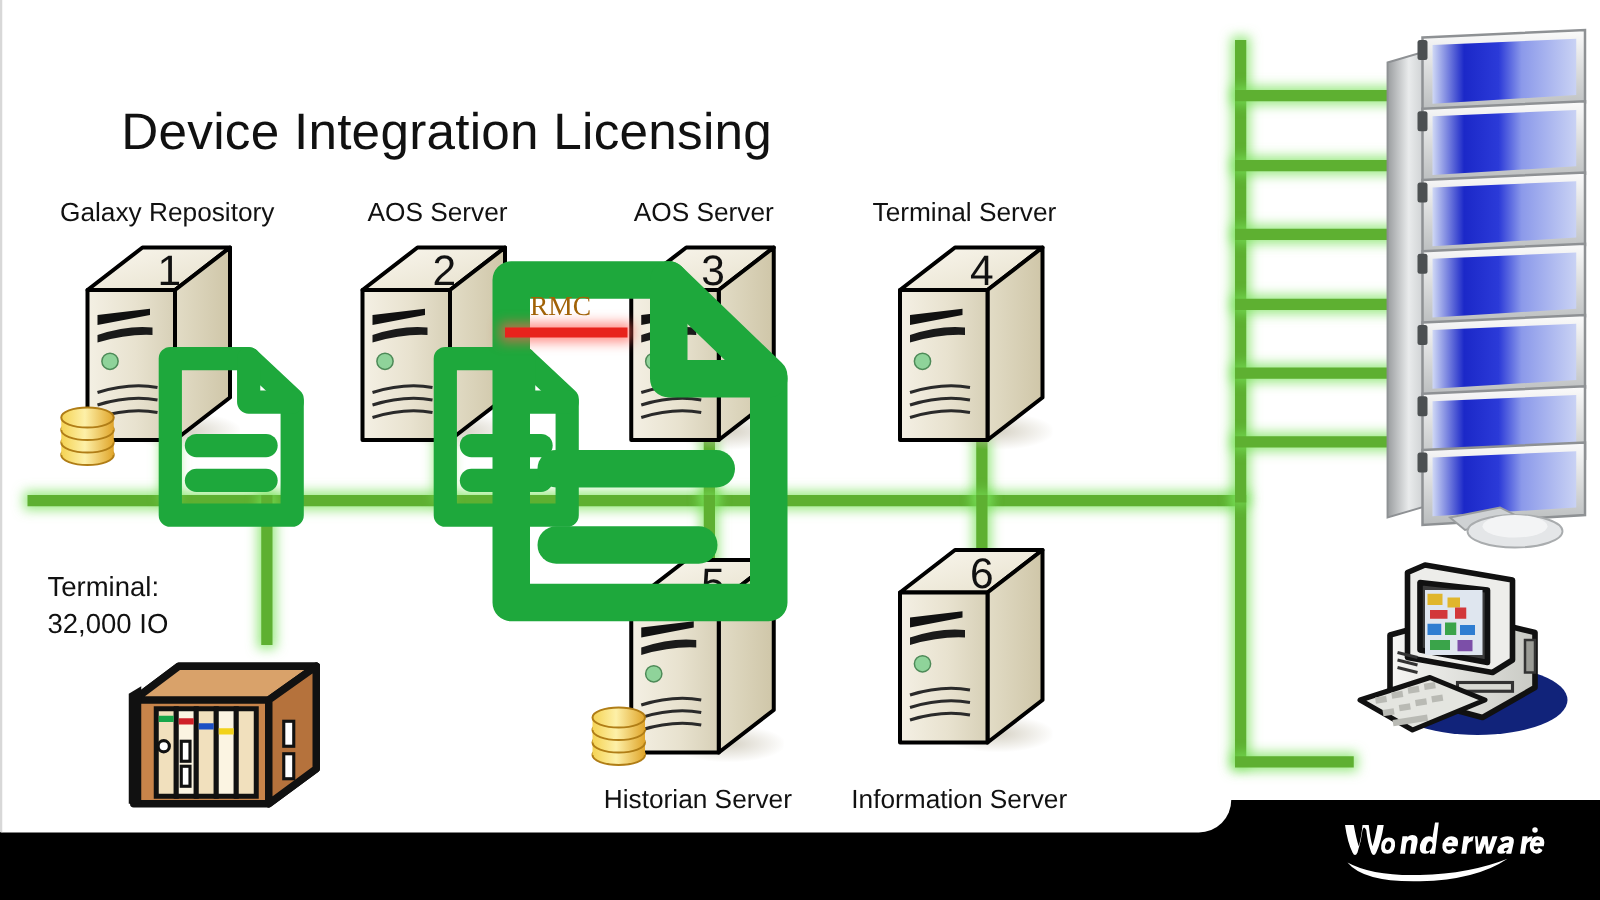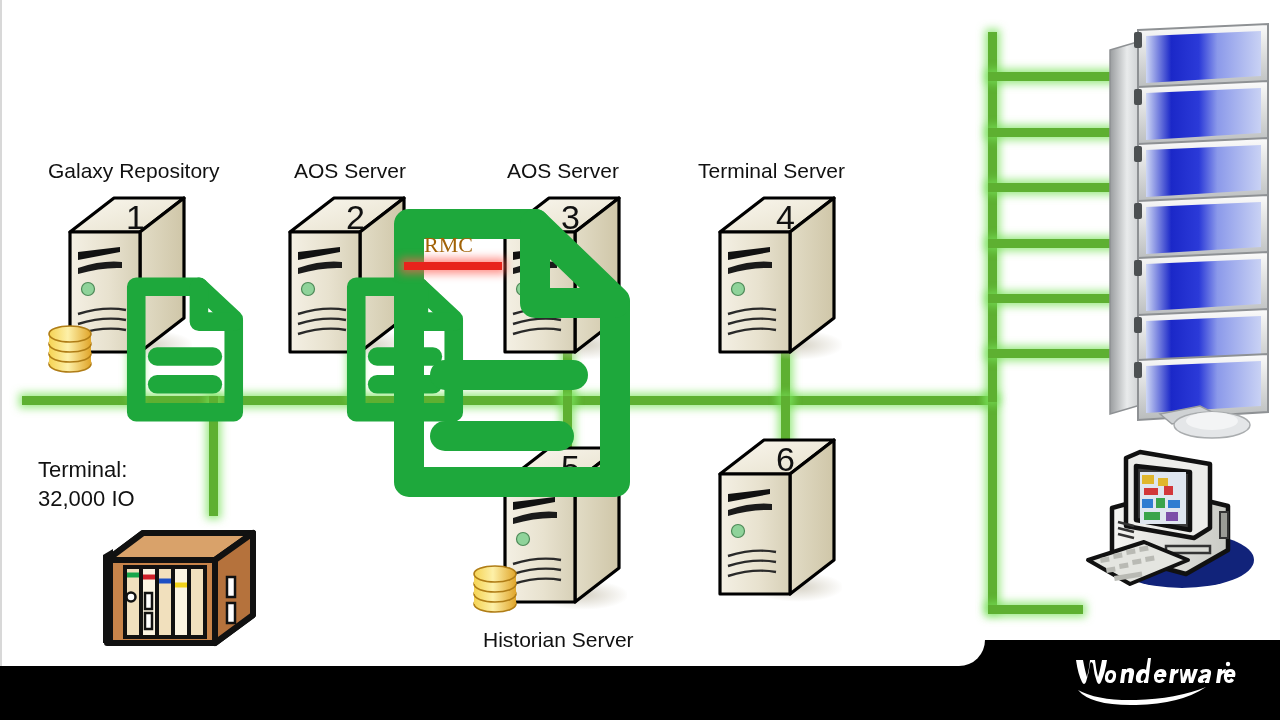--- a/index.html
+++ b/index.html
@@ -74,20 +74,21 @@
   <div class="gline h" style="left:988px;top:605px;width:95px;"></div>
 
   <div class="gline v" style="left:988px;top:32px;height:370px;"></div>
   <div class="gline h" style="left:988px;top:72px;width:152px;"></div>
   <div class="gline h" style="left:988px;top:128px;width:152px;"></div>
   <div class="gline h" style="left:988px;top:183px;width:152px;"></div>
   <div class="gline h" style="left:988px;top:239px;width:152px;"></div>
   <div class="gline h" style="left:988px;top:294px;width:152px;"></div>
   <div class="gline h" style="left:988px;top:349px;width:152px;"></div>
 
+  <div class="ttl" id="title">Device Integration Licensing</div>
 
   <div class="cap" style="left:48px;top:159px;">Galaxy Repository</div>
   <div class="cap" style="left:294px;top:159px;">AOS Server</div>
   <div class="cap" style="left:507px;top:159px;">AOS Server</div>
   <div class="cap" style="left:698px;top:159px;text-align:right;">Terminal Server</div>
 
   <div class="srv" style="left:62px;top:190px;">
     <svg viewBox="0 0 130 175">
       <defs>
         <linearGradient id="g1f" x1="0" y1="0" x2="1" y2="0">
@@ -250,20 +251,21 @@
       <path d="M16 78 Q40 70 60 72 L60 78 Q40 77 16 84 Z" fill="#1a1a1a"></path>
       <circle cx="26" cy="99" r="6.5" fill="#8fd39a" stroke="#4e8a58" stroke-width="1.2"></circle>
       <path d="M16 124 Q42 116 64 120" stroke="#2a2a2a" stroke-width="2.4" fill="none"></path>
       <path d="M16 134 Q42 126 64 130" stroke="#2a2a2a" stroke-width="2.4" fill="none"></path>
       <path d="M16 144 Q42 136 64 140" stroke="#2a2a2a" stroke-width="2.4" fill="none"></path>
     </svg>
     <span class="srvnum">6</span>
   </div>
 
   <div class="cap" style="left:483px;top:628px;">Historian Server</div>
+  <div class="cap" style="left:681px;top:628px;">Information Server</div>
 
   <div class="cap" style="left:38px;top:457px;font-size:22px;">Terminal:</div>
   <div class="cap" style="left:38px;top:486px;font-size:22px;">32,000 IO</div>
 
   <div id="plc">
     <svg viewBox="0 0 170 145">
       <g stroke="#111" stroke-width="6" stroke-linejoin="round">
         <polygon points="12,55 48,28 158,28 158,110 120,138 12,138" fill="#c8844a"></polygon>
         <polygon points="12,55 48,28 158,28 120,55" fill="#d9a26a"></polygon>
         <polygon points="120,55 158,28 158,110 120,138" fill="#b5723c"></polygon>

